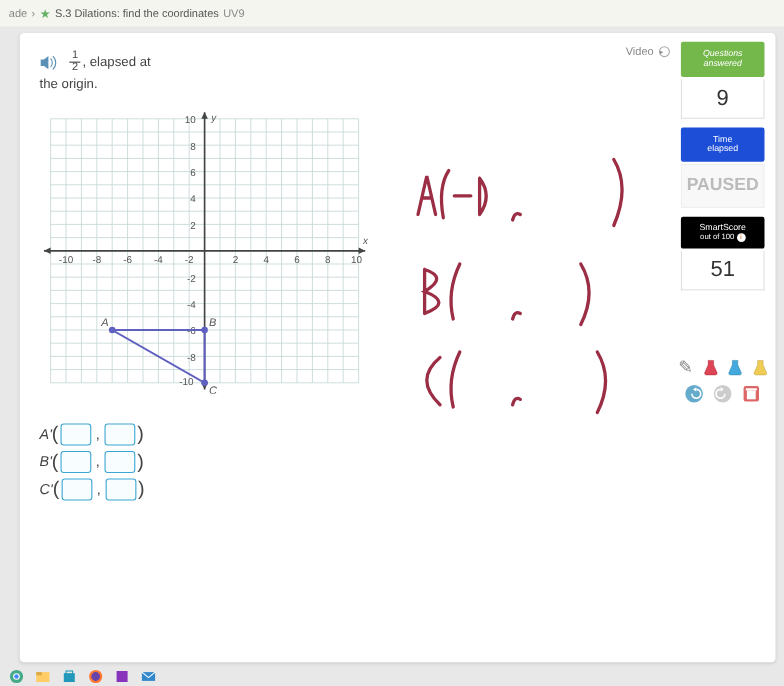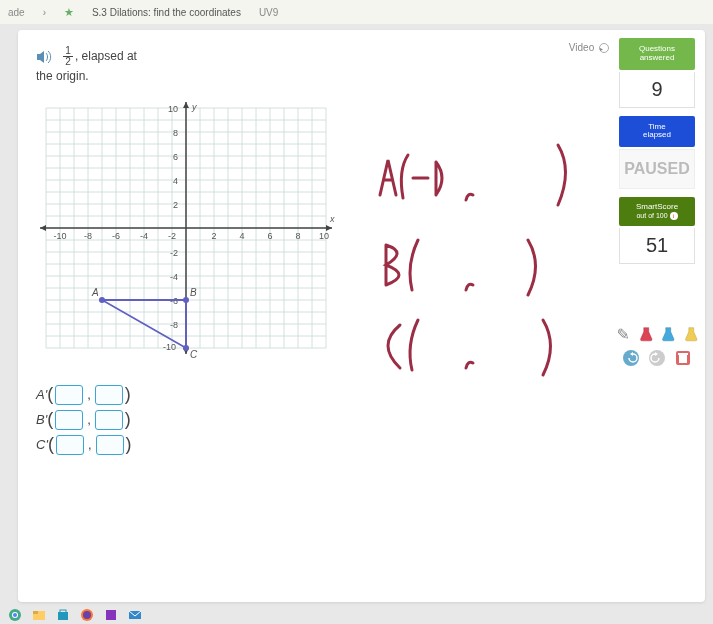--- a/index.html
+++ b/index.html
@@ -12,21 +12,21 @@
       position: relative;
     }
     .topbar {
       height: 24px;
       background: #f5f5f0;
       display: flex;
       align-items: center;
       padding: 0 8px;
       font-size: 10px;
       color: #888;
-      gap: 18px;
+      gap: 4px;
     }
     .topbar .star { color: #66b066; font-size: 11px; }
     .topbar .title-strong { color: #555; font-weight: 400; }
     .main-area {
       position: absolute;
       top: 30px;
       left: 18px;
       right: 8px;
       bottom: 22px;
       background: #fff;
@@ -126,24 +126,24 @@
     }
     .stat-value {
       background: #fff;
       color: #333;
       font-size: 20px;
       font-weight: 500;
       padding: 6px 0;
       border: 1px solid #e0e0e0;
       border-top: none;
     }
-    .box-green { background: #74b74a; }
+    .box-green { background: #74b74a; font-style: italic; }
     .box-teal { background: #1d4ed8; }
     .box-gray { background: #f8f8f8; color: #bbb; font-size: 16px; padding: 10px 0; border: 1px solid #eee; font-weight: 600; }
-    .box-orange { background: #4d7c0f; }
+    .box-orange { background: #000000; }
     .stat-info { font-size: 7px; color: #fff; }
     .stat-info .badge-i {
       display: inline-block;
       width: 8px; height: 8px;
       background: #fff;
       color: #e89048;
       border-radius: 50%;
       font-size: 6px;
       line-height: 8px;
       font-weight: bold;

